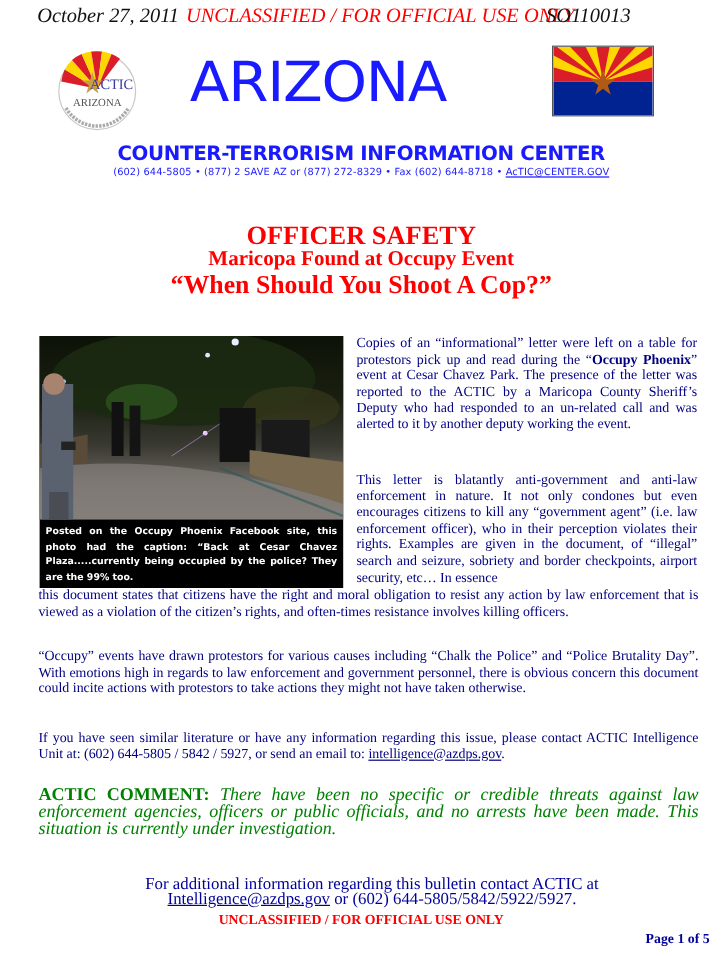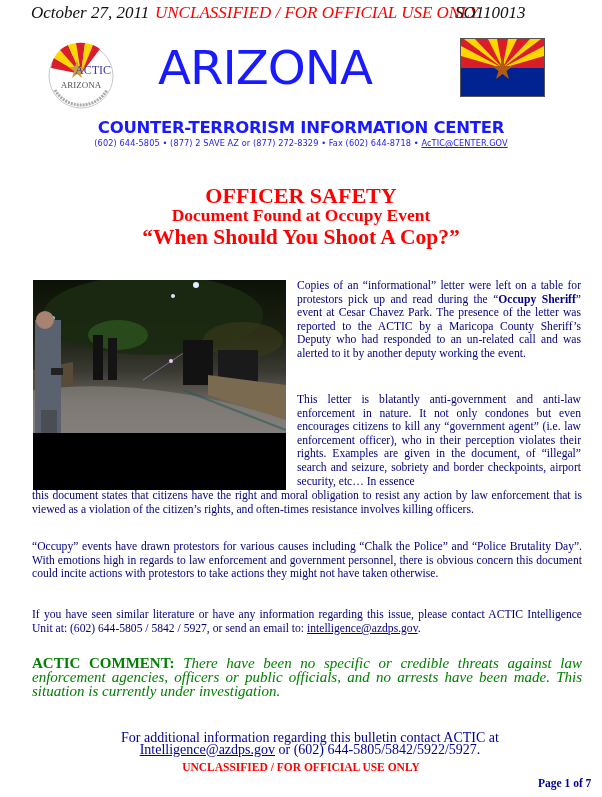--- a/index.html
+++ b/index.html
@@ -87,21 +87,21 @@
     <polygon points="41.5,19 44,27 52,27 45.5,32 48,40 41.5,35 35,40 37.5,32 31,27 39,27" fill="#b05a16"></polygon>
   </svg>
 </div>
 
 <div class="ctic">COUNTER-TERRORISM INFORMATION CENTER</div>
 <div class="contact">
   <span>(602) 644-5805 • (877) 2 SAVE AZ or (877) 272-8329 • Fax (602) 644-8718 • </span><a>AcTIC@CENTER.GOV</a>
 </div>
 
 <div class="h1">OFFICER SAFETY</div>
-<div class="h2">Document Found at Occupy Event</div>
+<div class="h2">Maricopa Found at Occupy Event</div>
 <div class="h3">“When Should You Shoot A Cop?”</div>
 
 <div class="photo">
   <div class="pic">
     <svg width="253" height="153" viewBox="0 0 253 153">
       <ellipse cx="120" cy="35" rx="110" ry="40" fill="#1c2a12" opacity="0.9"></ellipse>
       <ellipse cx="85" cy="55" rx="30" ry="15" fill="#2f5a20" opacity="0.7"></ellipse>
       <ellipse cx="210" cy="60" rx="40" ry="18" fill="#3b3a1a" opacity="0.6"></ellipse>
       <circle cx="163" cy="5" r="3" fill="#e8f0ff"></circle>
       <circle cx="140" cy="16" r="2" fill="#d8e8ff"></circle>
@@ -115,29 +115,30 @@
       <path d="M0 90 L40 82 L40 105 L0 112 Z" fill="#5a4a38"></path>
       <path d="M175 95 L253 105 L253 140 L175 115 Z" fill="#7a6a50"></path>
       <path d="M0 110 Q120 95 253 140 L253 153 L0 153 Z" fill="#8a8580" opacity="0.6"></path>
       <line x1="150" y1="110" x2="253" y2="150" stroke="#2a5a5a" stroke-width="2" opacity="0.6"></line>
       <rect x="2" y="40" width="26" height="113" fill="#5a6270"></rect>
       <circle cx="12" cy="40" r="9" fill="#a88470"></circle>
       <rect x="8" y="130" width="16" height="23" fill="#4a4e54"></rect>
       <rect x="18" y="88" width="12" height="7" fill="#222"></rect>
     </svg>
   </div>
+  <div class="caption">Posted on the Occupy Phoenix Facebook site, this photo had the caption: “Back at Cesar Chavez Plaza.....currently being occupied by the police? They are the 99% too.</div>
 </div>
 
-<div class="body-text p1"><span>Copies of an “informational” letter were left on a table for protestors pick up and read during the “</span><b>Occupy Sheriff</b><span>” event at Cesar Chavez Park.  The presence of the letter was reported to the ACTIC by a Maricopa County Sheriff’s Deputy who had responded to an un-related call and was alerted to it by another deputy working the event.</span></div>
+<div class="body-text p1"><span>Copies of an “informational” letter were left on a table for protestors pick up and read during the “</span><b>Occupy Phoenix</b><span>” event at Cesar Chavez Park.  The presence of the letter was reported to the ACTIC by a Maricopa County Sheriff’s Deputy who had responded to an un-related call and was alerted to it by another deputy working the event.</span></div>
 
 <div class="body-text p2a">This letter is blatantly anti-government and anti-law enforcement in nature.  It not only condones but even encourages citizens to kill any “government agent” (i.e. law enforcement officer), who in their perception violates their rights.  Examples are given in the document, of “illegal” search and seizure, sobriety and border checkpoints, airport security, etc…  In essence</div>
 <div class="body-text p2b">this document states that citizens have the right and moral obligation to resist any action by law enforcement that is viewed as a violation of the citizen’s rights, and often-times resistance involves killing officers.</div>
 
 <div class="body-text p3">“Occupy” events have drawn protestors for various causes including “Chalk the Police” and “Police Brutality Day”.  With emotions high in regards to law enforcement and government personnel, there is obvious concern this document could incite actions with protestors to take actions they might not have taken otherwise.</div>
 
 <div class="body-text p4"><span>If you have seen similar literature or have any information regarding this issue, please contact ACTIC Intelligence Unit at: (602) 644-5805 / 5842 / 5927, or send an email to:  </span><a>intelligence@azdps.gov</a><span>.</span></div>
 
 <div class="comment"><span class="lbl">ACTIC COMMENT:</span><span class="txt">  There have been no specific or credible threats against law enforcement agencies, officers or public officials, and no arrests have been made.  This situation is currently under investigation.</span></div>
 
 <div class="footer-info"><span>For additional information regarding this bulletin contact ACTIC at </span><a>Intelligence@azdps.gov</a><span> or (602) 644-5805/5842/5922/5927.</span></div>
 
 <div class="footer-class">UNCLASSIFIED / FOR OFFICIAL USE ONLY</div>
-<div class="footer-page">Page 1 of 7</div>
+<div class="footer-page">Page 1 of 5</div>
 
 </body></html>

